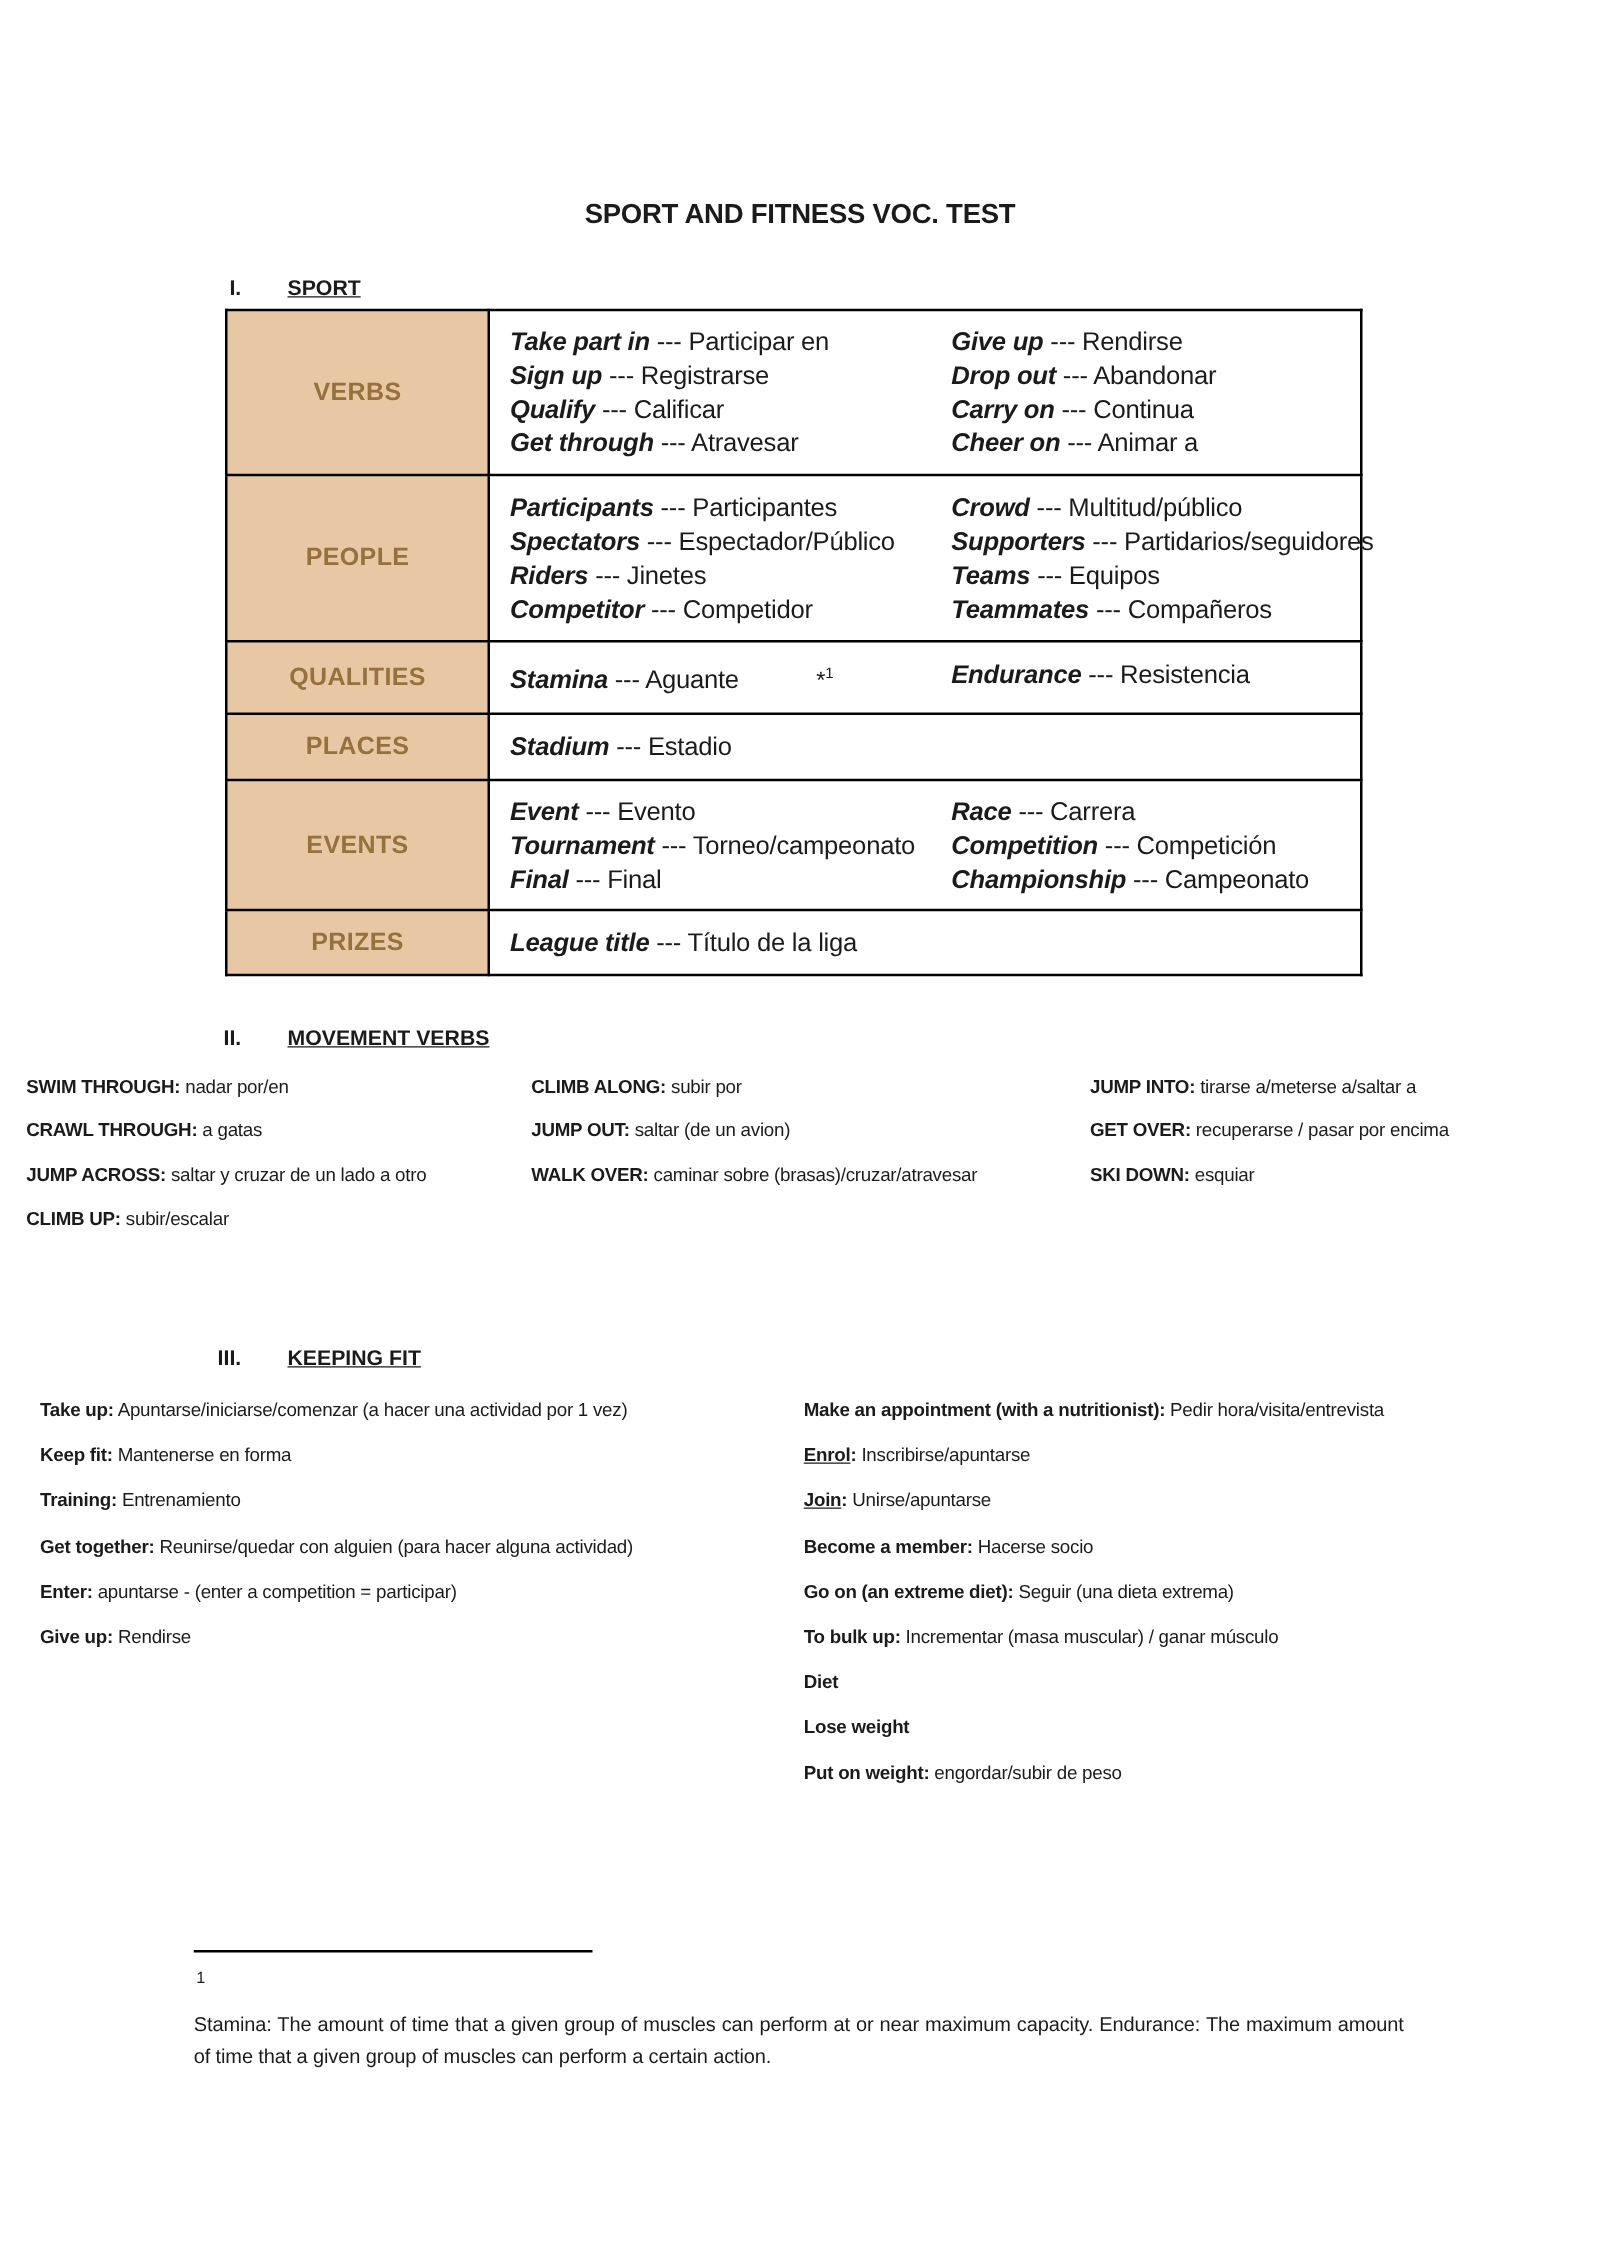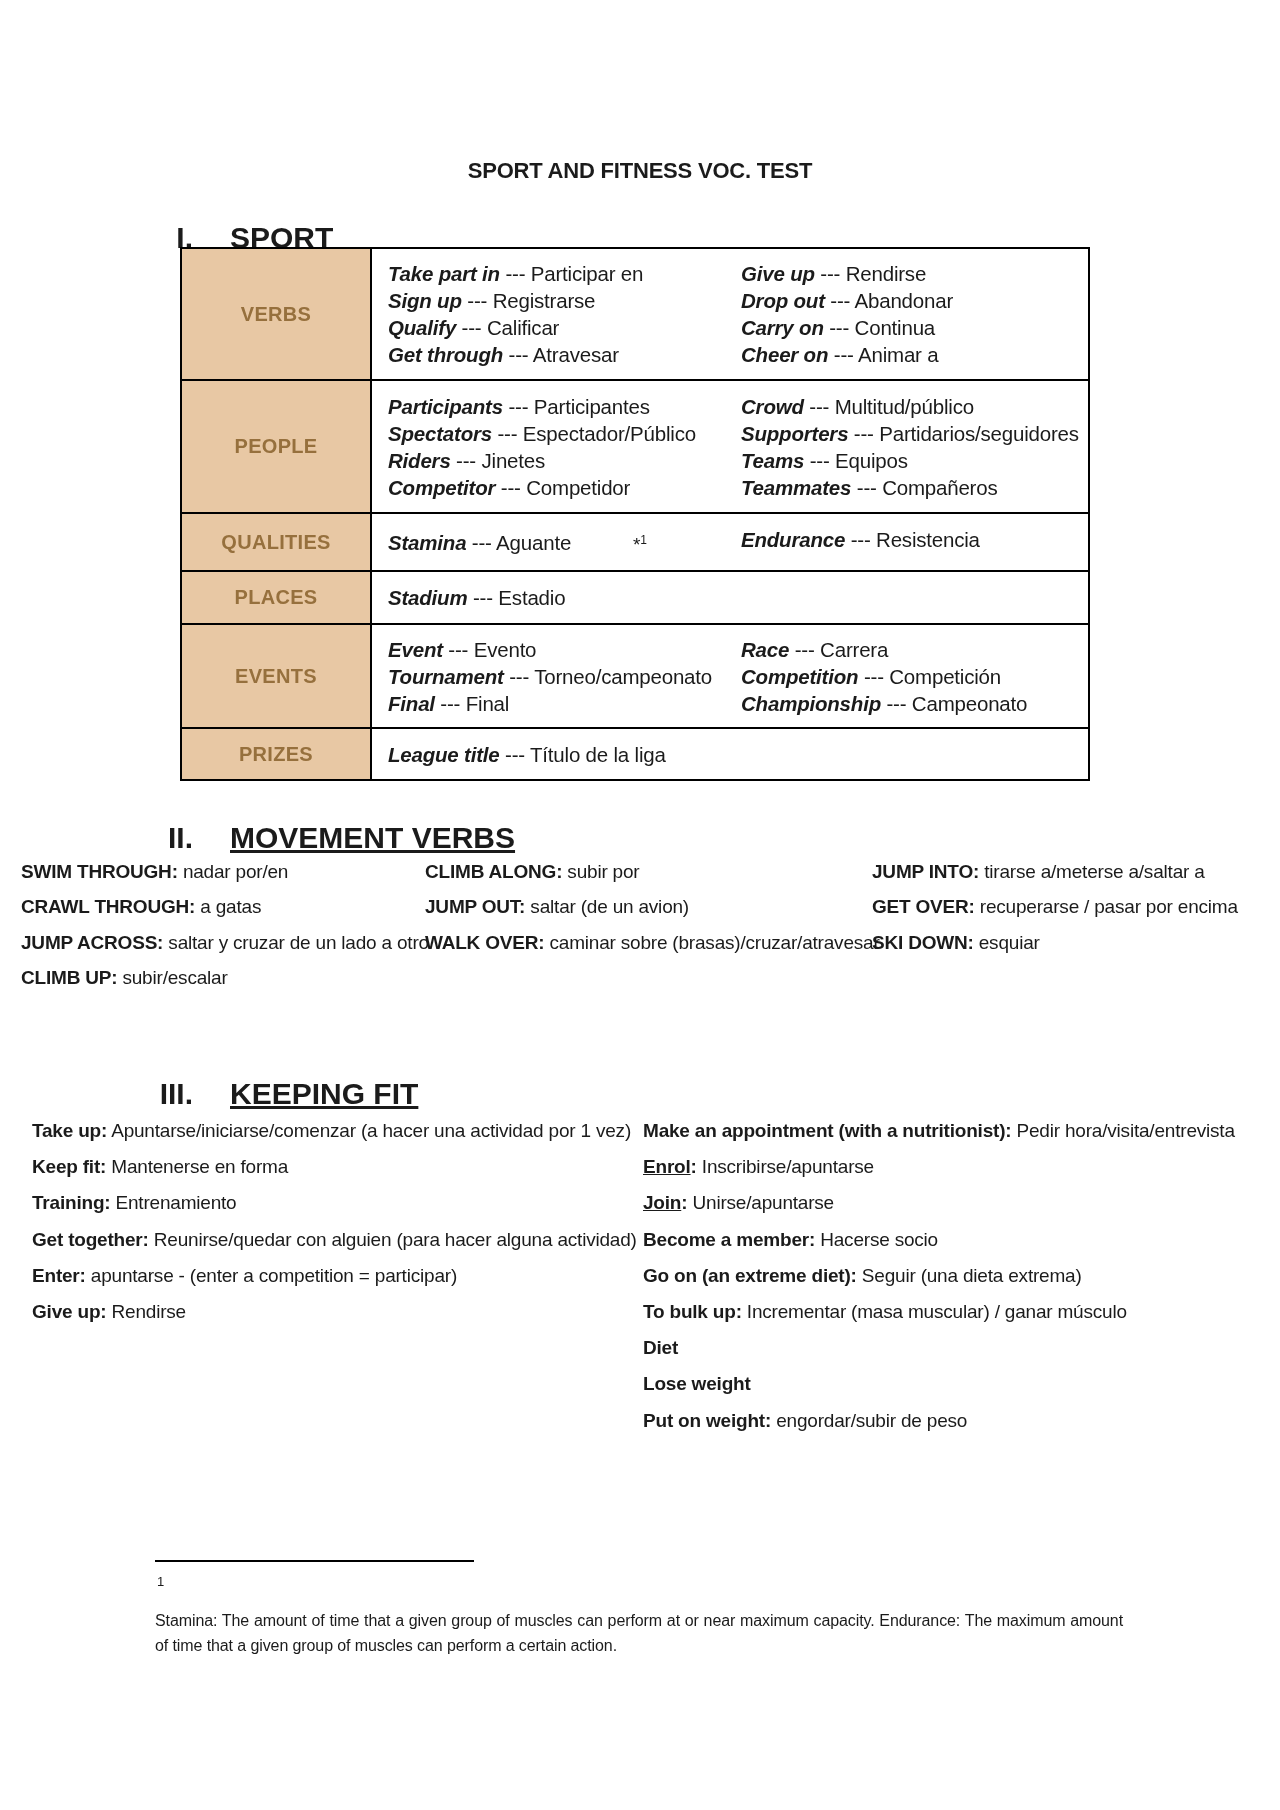--- a/index.html
+++ b/index.html
@@ -5,47 +5,47 @@
   * { margin:0; padding:0; box-sizing:border-box; }
   html,body { background:#ffffff; }
   body {
     width:1280px; height:1810px; position:relative; overflow:hidden;
     font-family:"Liberation Sans", sans-serif; color:#1b1b1b;
   }
   .doc-title {
     position:absolute; top:158px; left:0; width:1280px; text-align:center;
     font-size:22px; font-weight:700; letter-spacing:-0.2px;
   }
-  .sec-heading { position:absolute; left:130px; font-size:30px; font-weight:700; white-space:nowrap; }
+  .sec-heading { position:absolute; left:130px; font-size:17px; font-weight:700; white-space:nowrap; }
   .sec-heading .num { display:inline-block; width:63px; text-align:right; }
   .sec-heading .t { margin-left:37px; text-decoration:underline; }
   #sec1-heading { top:221px; }
   #sec2-heading { top:821px; }
   #sec3-heading { top:1077px; }
 
   table.sport {
     position:absolute; left:180px; top:247px; width:910px;
     border-collapse:collapse; table-layout:fixed;
   }
   table.sport td { border:2px solid #000000; }
   td.label-cell {
-    width:190px; background:#e8c8a4; color:#96703d; font-weight:700;
+    width:210px; background:#e8c8a4; color:#96703d; font-weight:700;
     font-size:20px; text-align:center; vertical-align:middle; letter-spacing:0.3px;
   }
   td.content-cell { vertical-align:middle; padding:2px 4px 2px 16px; background:#ffffff; }
   .pair-cols { display:flex; }
   .pair-col.left { width:353px; flex:none; }
   .pair-col.right { flex:1; }
   .entry { font-size:20.5px; line-height:27px; letter-spacing:-0.2px; white-space:nowrap; }
   .entry .term { font-weight:700; font-style:italic; }
   .fn-ref { margin-left:62px; font-size:19px; font-style:normal; }
   .fn-ref sup { font-size:12px; }
 
   .vcol { position:absolute; }
-  .item { letter-spacing:-0.2px; white-space:nowrap; font-size:19px; }
+  .item { letter-spacing:-0.2px; white-space:nowrap; font-size:15px; }
   .m-item { height:35.3px; }
   .k-item { height:36.2px; }
   .item .term { font-weight:700; }
   .item .term.u { text-decoration:underline; }
   #m-col1 { left:21px;  top:861px; }
   #m-col2 { left:425px; top:861px; }
   #m-col3 { left:872px; top:861px; }
   #k-col1 { left:32px;  top:1120px; }
   #k-col2 { left:643px; top:1120px; }
 

